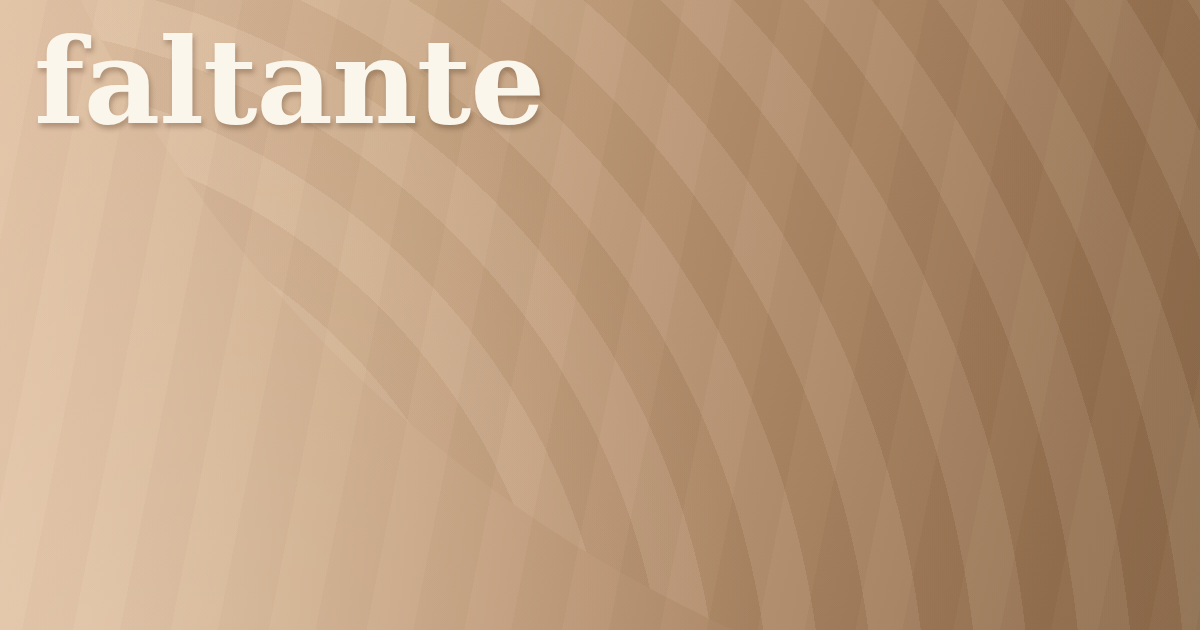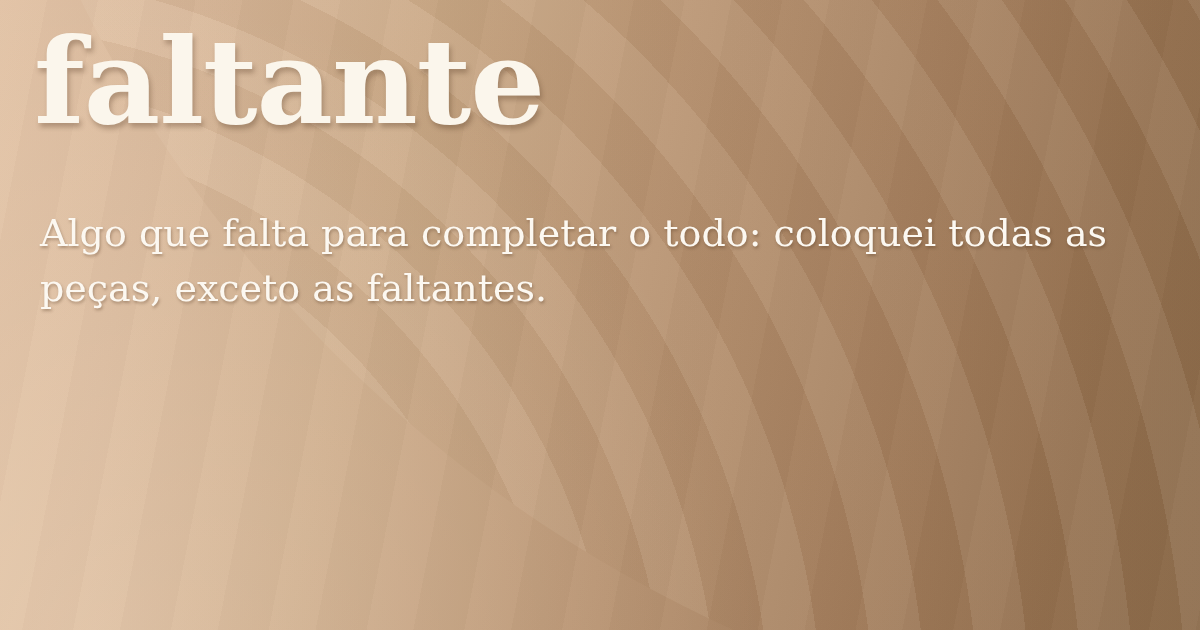--- a/index.html
+++ b/index.html
@@ -168,18 +168,17 @@
   <div class="bg-base"></div>
   <div class="bg-rings"></div>
   <div class="bg-glow"></div>
   <div class="bg-bands"></div>
 
   <div class="content">
 
     <h1 class="headword">faltante</h1>
 
     <div class="definitions">
-      <p class="definition">Algo que falta para completar o todo: coloquei todas as peças, exceto as faltantes.</p>
     </div>
 
 
   </div>
 </div>
 
 </body></html>

